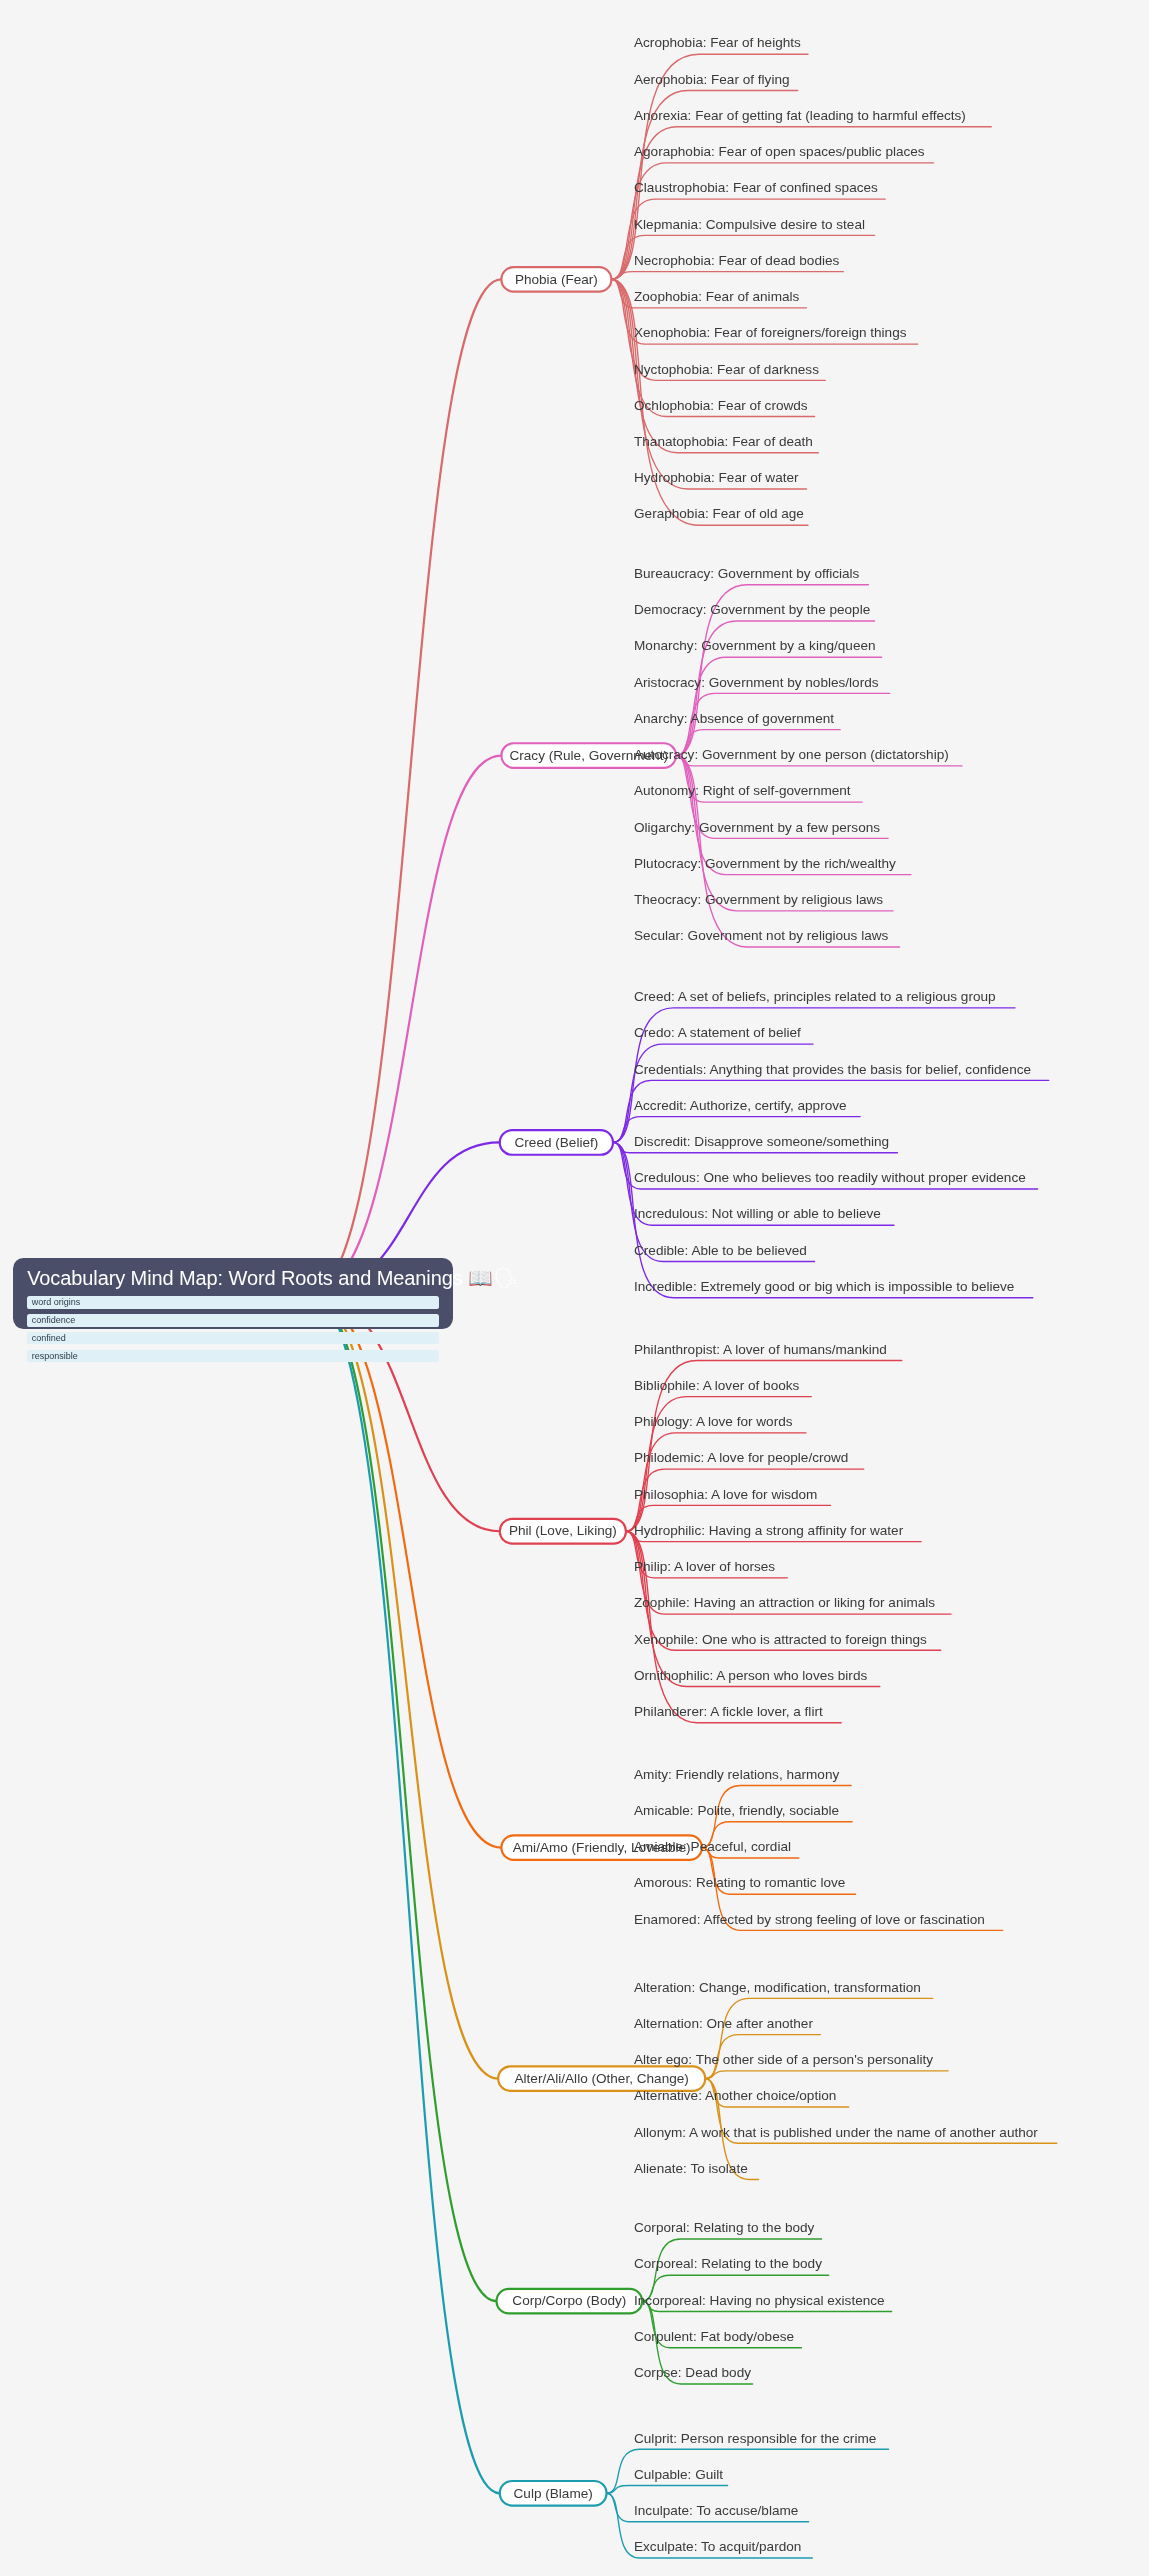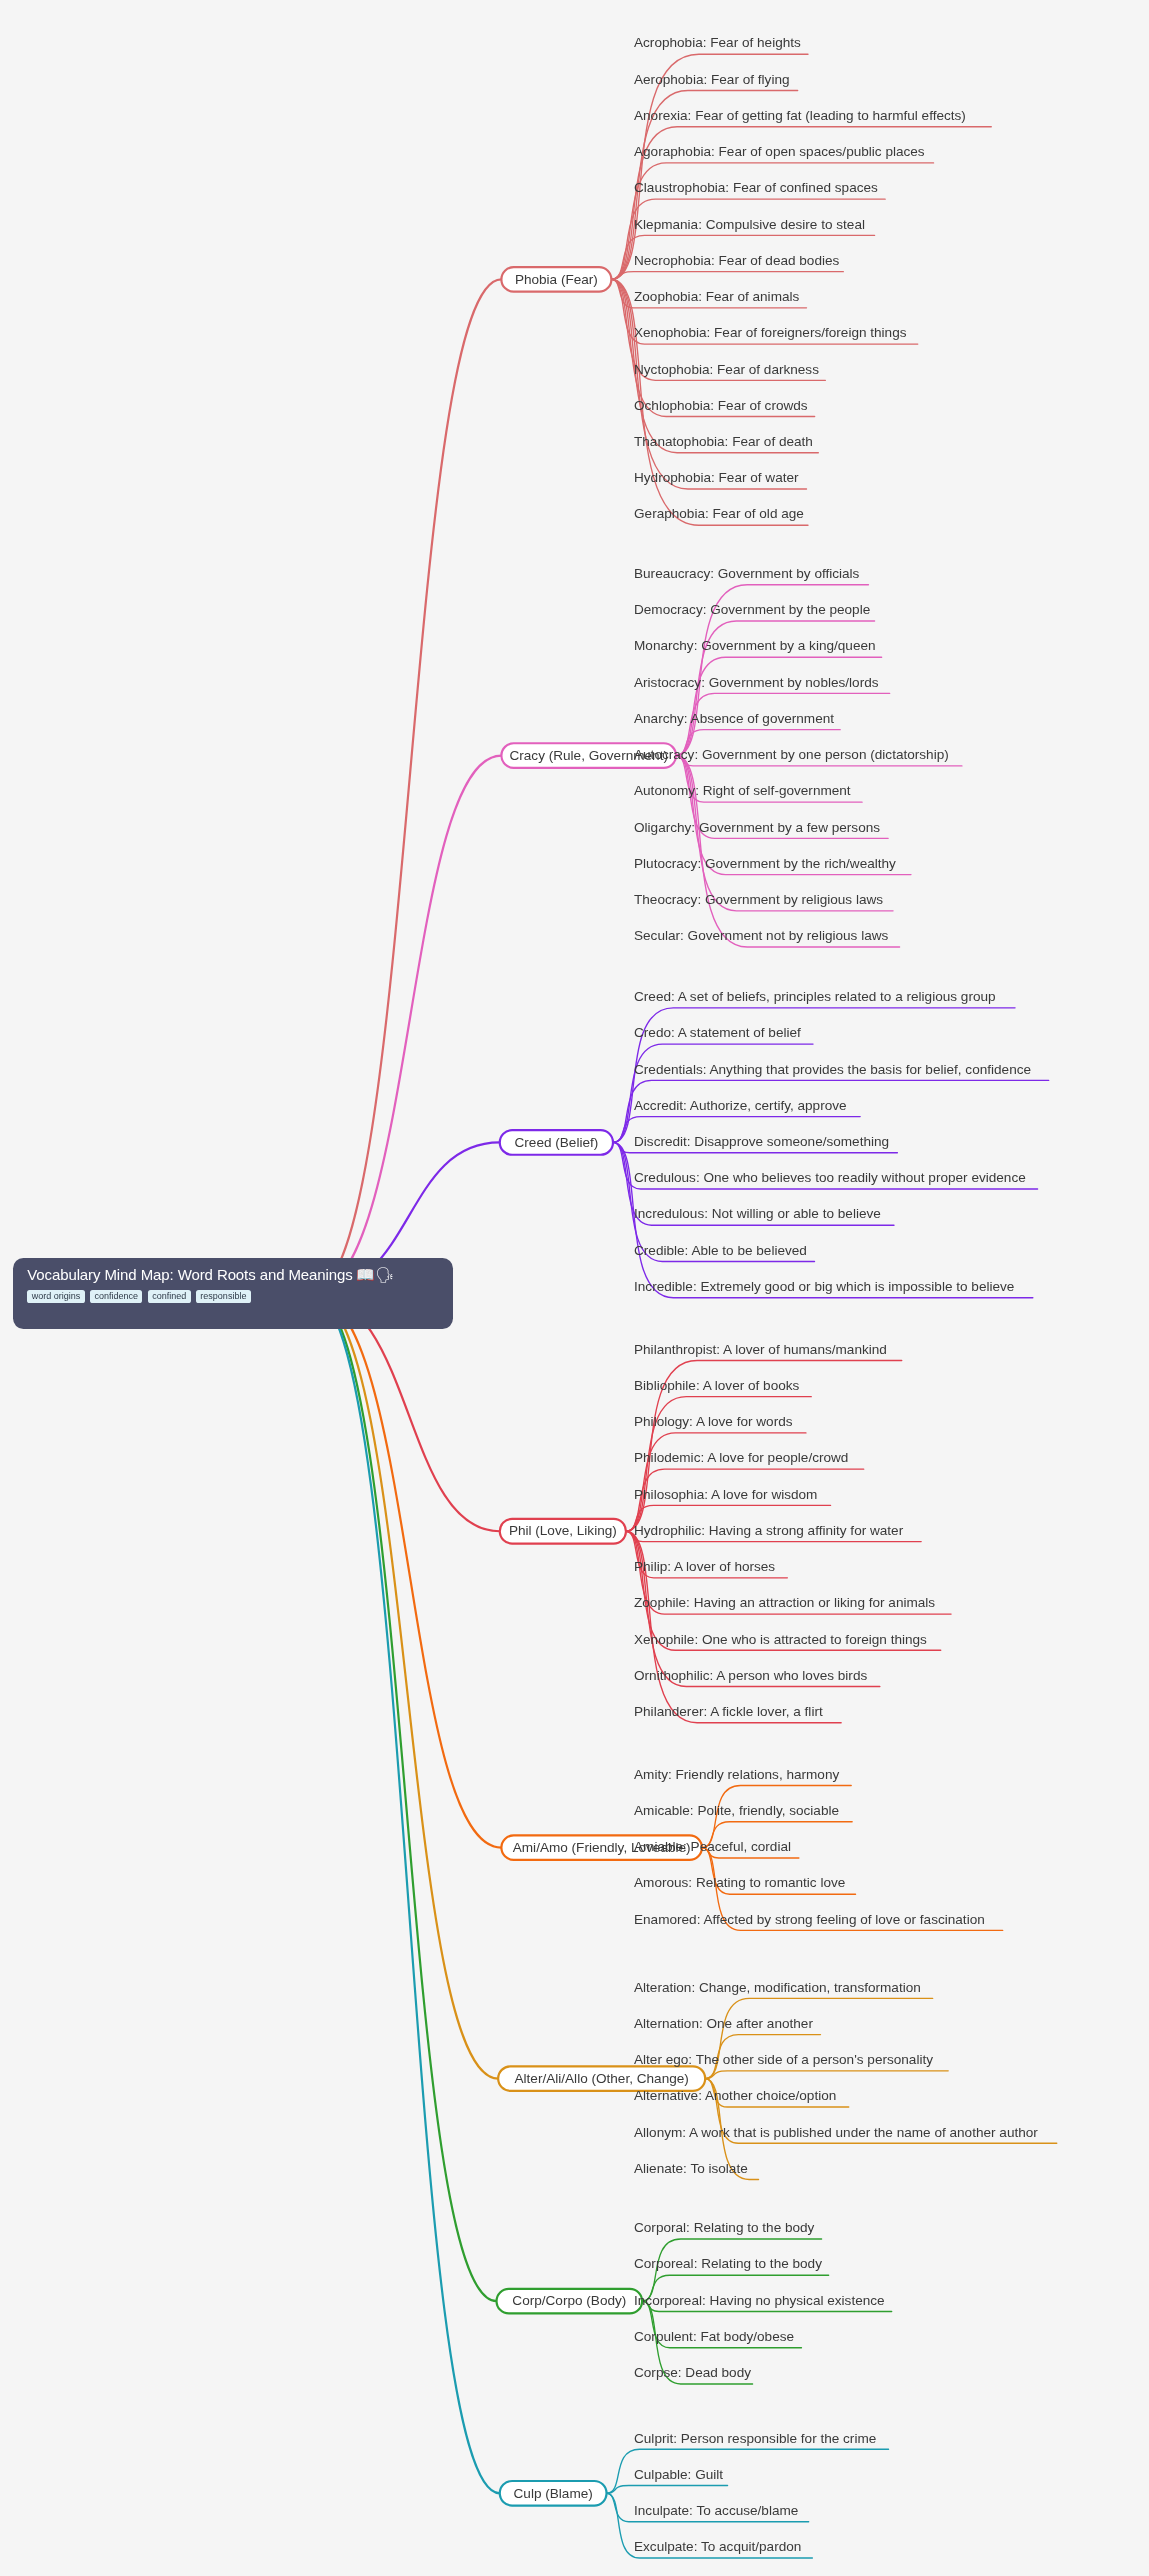--- a/index.html
+++ b/index.html
@@ -27,28 +27,28 @@
     position:absolute;
     left:13px;top:1258px;
     width:440px;height:71px;
     background:#4a4e69;
     border-radius:10.4px;
     box-sizing:border-box;
     padding:8.4px 14.2px 0 14.2px;
   }
   #root-title{
     color:#ffffff;
-    font-size:15px;
+    font-size:20px;
     font-family:"Liberation Sans","DejaVu Sans",sans-serif;
     white-space:nowrap;
     letter-spacing:-0.1px;
   }
   #root-tags{
     margin-top:5.8px;
-    display:flex;gap:5.2px;
+    display:flex;gap:5.2px;flex-direction:column;
   }
   #root-tags span{
     background:#dff1f7;
     color:#2e3a48;
     font-size:9px;
     border-radius:2.6px;
     padding:1.3px 4.5px;
     white-space:nowrap;
     font-family:"Liberation Sans","DejaVu Sans",sans-serif;
   }

